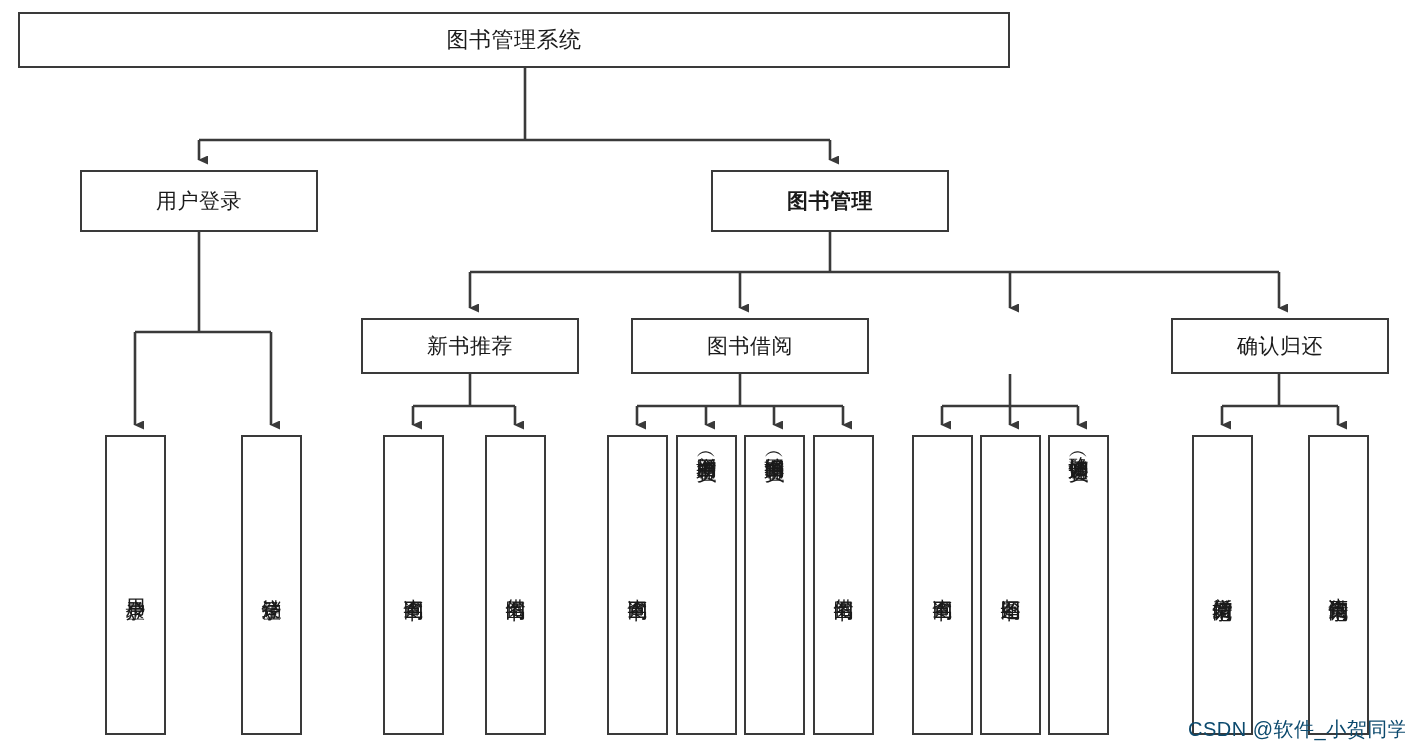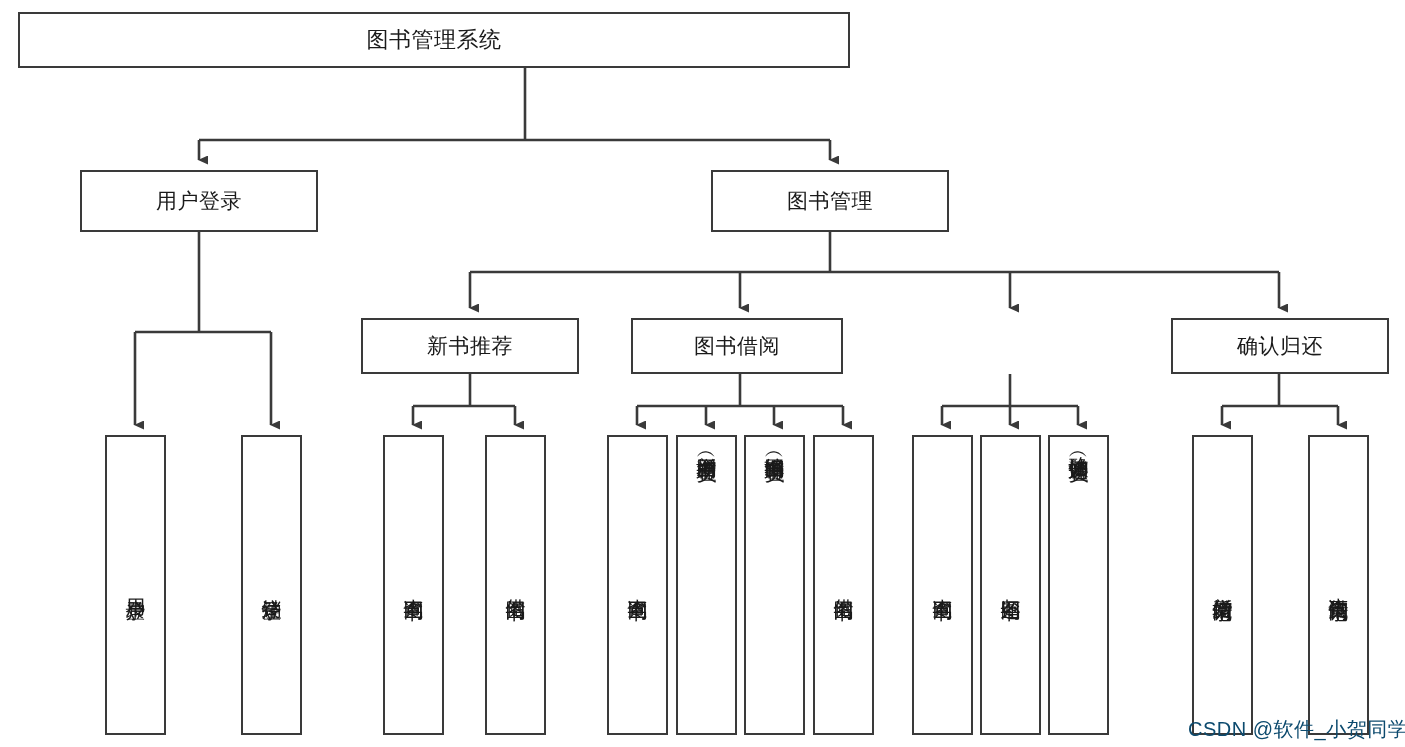--- a/index.html
+++ b/index.html
@@ -122,37 +122,37 @@
       <path d="M 1010,406 L 1010,425" marker-end="url(#arrowhead)"></path>
       <path d="M 1078,406 L 1078,425" marker-end="url(#arrowhead)"></path>
 
       <path d="M 1279,374 L 1279,406"></path>
       <path d="M 1222,406 L 1338,406"></path>
       <path d="M 1222,406 L 1222,425" marker-end="url(#arrowhead)"></path>
       <path d="M 1338,406 L 1338,425" marker-end="url(#arrowhead)"></path>
     </g>
   </svg>
 
-  <div class="node-box root" style="left:18px; top:12px; width:832px; height:56px;">
+  <div class="node-box root" style="left:18px; top:12px; width:992px; height:56px;">
     <span class="node-label-h">图书管理系统</span>
   </div>
 
   <div class="node-box" style="left:80px; top:170px; width:238px; height:62px;">
     <span class="node-label-h">用户登录</span>
   </div>
 
-  <div class="node-box" style="left:711px; top:170px; width:238px; height:62px;">
+  <div class="node-box" style="left:711px; top:170px; width:238px; height:62px;font-weight:bold;">
     <span class="node-label-h">图书管理</span>
   </div>
 
   <div class="node-box" style="left:361px; top:318px; width:218px; height:56px;">
     <span class="node-label-h">新书推荐</span>
   </div>
 
-  <div class="node-box" style="left:631px; top:318px; width:212px; height:56px;">
+  <div class="node-box" style="left:631px; top:318px; width:238px; height:56px;">
     <span class="node-label-h">图书借阅</span>
   </div>
 
 
   <div class="node-box" style="left:1171px; top:318px; width:218px; height:56px;">
     <span class="node-label-h">确认归还</span>
   </div>
 
   <div class="leaf-box centered" style="left:105px; top:435px; width:61px; height:300px;">
     <span class="leaf-label-v">用户登录</span>

